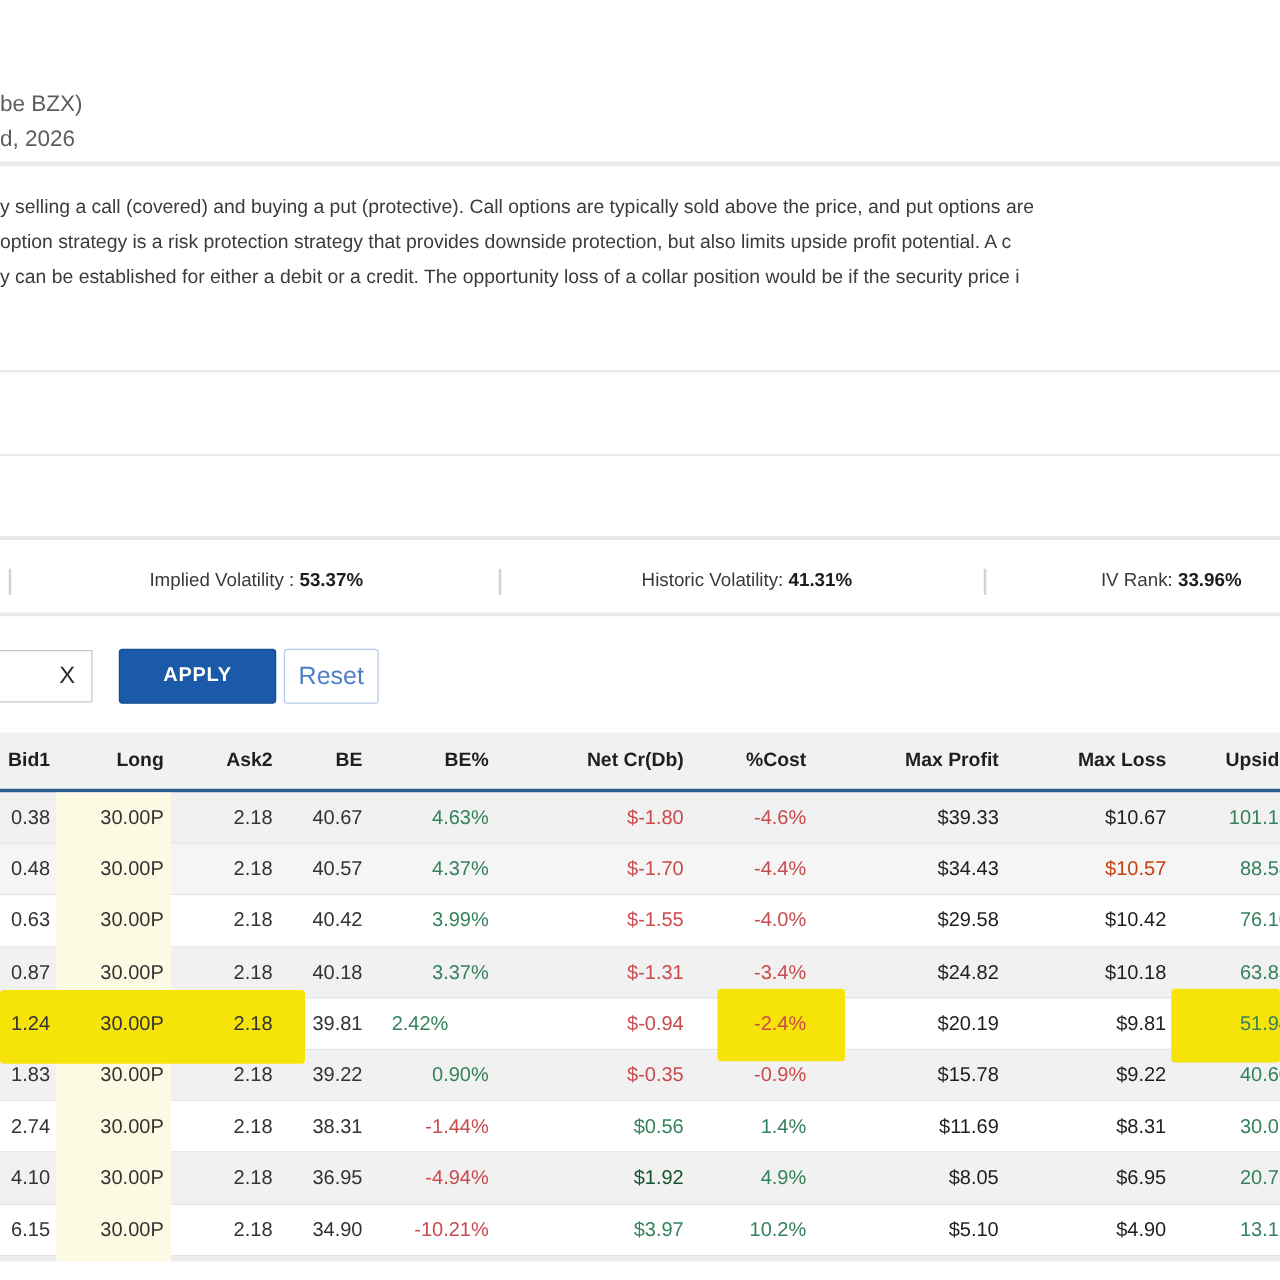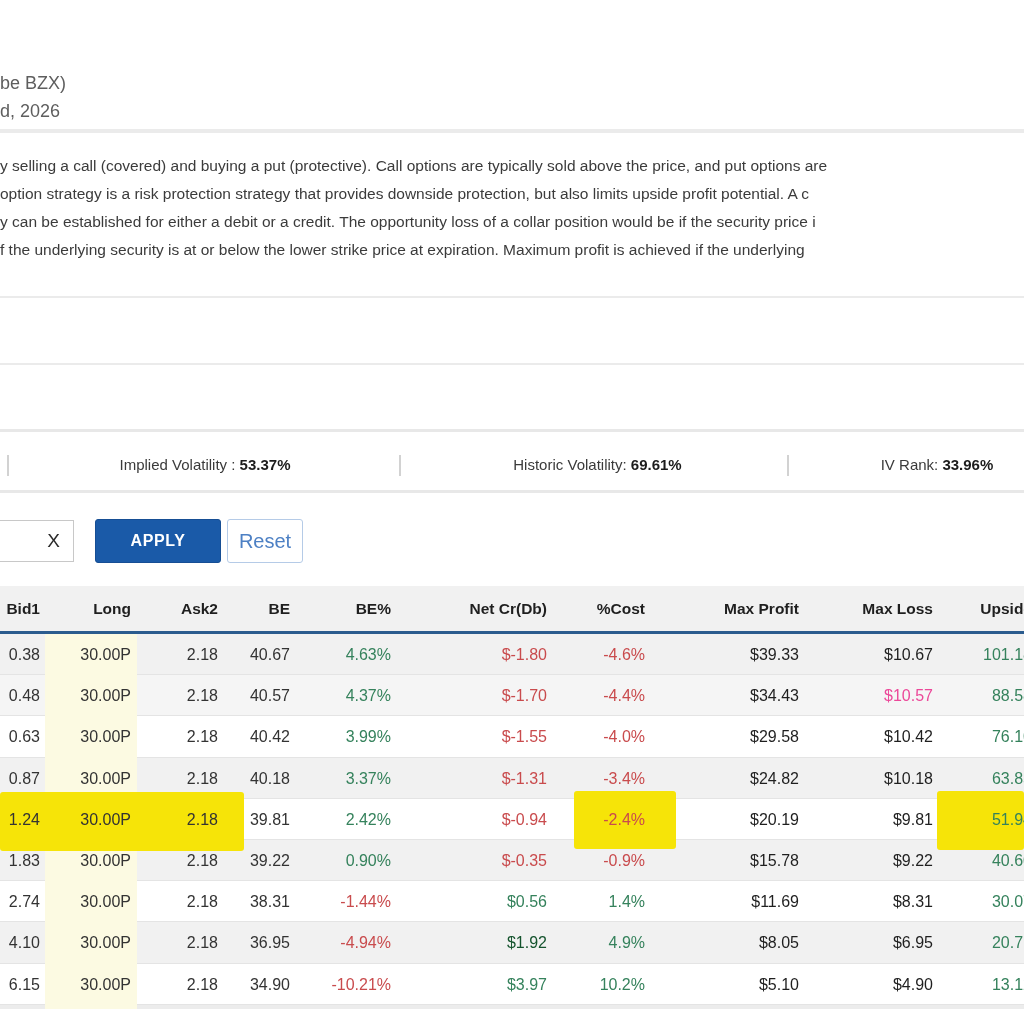--- a/index.html
+++ b/index.html
@@ -44,34 +44,33 @@
 
   <div class="abs meta-line" style="left:0;top:73px;">be BZX)</div>
   <div class="abs meta-line" style="left:0;top:101px;">d, 2026</div>
 
   <div class="abs hr" style="top:129px;height:4px;"></div>
 
   <div class="abs" style="left:0;top:152px;width:1024px;">
     <div class="desc-line">y selling a call (covered) and buying a put (protective). Call options are typically sold above the price, and put options are</div>
     <div class="desc-line">option strategy is a risk protection strategy that provides downside protection, but also limits upside profit potential. A c</div>
     <div class="desc-line">y can be established for either a debit or a credit. The opportunity loss of a collar position would be if the security price i</div>
-    <div class="desc-line">f the underlying security is at or below the lower strike price at expiration. Maximum profit is achieved if the underlying</div>
   </div>
 
   <div class="abs hr" style="top:296px;height:2px;"></div>
   <div class="abs hr" style="top:363px;height:2px;"></div>
   <div class="abs hr" style="top:429px;height:3px;background:#e8e8e8;"></div>
 
   <div class="abs vol-div" style="left:7px;"></div>
   <div class="abs vol-item" style="left:60px;width:290px;">
     <span>Implied Volatility : </span><b>53.37%</b>
   </div>
   <div class="abs vol-div" style="left:399px;"></div>
   <div class="abs vol-item" style="left:455px;width:285px;">
-    <span>Historic Volatility: </span><b>69.61%</b>
+    <span>Historic Volatility: </span><b>41.31%</b>
   </div>
   <div class="abs vol-div" style="left:787px;"></div>
   <div class="abs vol-item" style="left:852px;width:170px;">
     <span>IV Rank: </span><b>33.96%</b>
   </div>
 
   <div class="abs hr" style="top:490px;height:3px;background:#e8e8e8;"></div>
 
   <div class="abs clear-box">
     <span class="clear-x">X</span>
@@ -123,21 +122,21 @@
       <div class="abs cell" style="left: 823px; width: 110px; top: 634px; color: rgb(31, 31, 31);">$10.67</div>
       <div class="abs cell" style="left: 922px; width: 110px; top: 634px; color: rgb(53, 130, 92);">101.18</div>
       <div class="abs cell" style="left: -70px; width: 110px; top: 675.2px; color: rgb(51, 51, 51);">0.48</div>
       <div class="abs cell" style="left: 21px; width: 110px; top: 675.2px; color: rgb(51, 51, 51);">30.00P</div>
       <div class="abs cell" style="left: 108px; width: 110px; top: 675.2px; color: rgb(51, 51, 51);">2.18</div>
       <div class="abs cell" style="left: 180px; width: 110px; top: 675.2px; color: rgb(51, 51, 51);">40.57</div>
       <div class="abs cell" style="left: 281px; width: 110px; top: 675.2px; color: rgb(53, 130, 92);">4.37%</div>
       <div class="abs cell" style="left: 437px; width: 110px; top: 675.2px; color: rgb(201, 75, 77);">$-1.70</div>
       <div class="abs cell" style="left: 535px; width: 110px; top: 675.2px; color: rgb(201, 75, 77);">-4.4%</div>
       <div class="abs cell" style="left: 689px; width: 110px; top: 675.2px; color: rgb(31, 31, 31);">$34.43</div>
-      <div class="abs cell" style="left: 823px; width: 110px; top: 675.2px; color: #ec4899;">$10.57</div>
+      <div class="abs cell" style="left: 823px; width: 110px; top: 675.2px; color: #c2410c;">$10.57</div>
       <div class="abs cell" style="left: 922px; width: 110px; top: 675.2px; color: rgb(53, 130, 92);">88.58</div>
       <div class="abs cell" style="left: -70px; width: 110px; top: 716.4px; color: rgb(51, 51, 51);">0.63</div>
       <div class="abs cell" style="left: 21px; width: 110px; top: 716.4px; color: rgb(51, 51, 51);">30.00P</div>
       <div class="abs cell" style="left: 108px; width: 110px; top: 716.4px; color: rgb(51, 51, 51);">2.18</div>
       <div class="abs cell" style="left: 180px; width: 110px; top: 716.4px; color: rgb(51, 51, 51);">40.42</div>
       <div class="abs cell" style="left: 281px; width: 110px; top: 716.4px; color: rgb(53, 130, 92);">3.99%</div>
       <div class="abs cell" style="left: 437px; width: 110px; top: 716.4px; color: rgb(201, 75, 77);">$-1.55</div>
       <div class="abs cell" style="left: 535px; width: 110px; top: 716.4px; color: rgb(201, 75, 77);">-4.0%</div>
       <div class="abs cell" style="left: 689px; width: 110px; top: 716.4px; color: rgb(31, 31, 31);">$29.58</div>
       <div class="abs cell" style="left: 823px; width: 110px; top: 716.4px; color: rgb(31, 31, 31);">$10.42</div>
@@ -149,21 +148,21 @@
       <div class="abs cell" style="left: 281px; width: 110px; top: 757.6px; color: rgb(53, 130, 92);">3.37%</div>
       <div class="abs cell" style="left: 437px; width: 110px; top: 757.6px; color: rgb(201, 75, 77);">$-1.31</div>
       <div class="abs cell" style="left: 535px; width: 110px; top: 757.6px; color: rgb(201, 75, 77);">-3.4%</div>
       <div class="abs cell" style="left: 689px; width: 110px; top: 757.6px; color: rgb(31, 31, 31);">$24.82</div>
       <div class="abs cell" style="left: 823px; width: 110px; top: 757.6px; color: rgb(31, 31, 31);">$10.18</div>
       <div class="abs cell" style="left: 922px; width: 110px; top: 757.6px; color: rgb(53, 130, 92);">63.85</div>
       <div class="abs cell" style="left: -70px; width: 110px; top: 798.8px; color: rgb(51, 51, 51);">1.24</div>
       <div class="abs cell" style="left: 21px; width: 110px; top: 798.8px; color: rgb(51, 51, 51);">30.00P</div>
       <div class="abs cell" style="left: 108px; width: 110px; top: 798.8px; color: rgb(51, 51, 51);">2.18</div>
       <div class="abs cell" style="left: 180px; width: 110px; top: 798.8px; color: rgb(51, 51, 51);">39.81</div>
-      <div class="abs cell" style="left: 281px; width: 110px; top: 798.8px; color: rgb(53, 130, 92);">2.42%</div>
+      <div class="abs cell" style="left: 281px; width: 110px; top: 798.8px; color: rgb(53, 130, 92); text-align: center;">2.42%</div>
       <div class="abs cell" style="left: 437px; width: 110px; top: 798.8px; color: rgb(201, 75, 77);">$-0.94</div>
       <div class="abs cell" style="left: 535px; width: 110px; top: 798.8px; color: rgb(201, 75, 77);">-2.4%</div>
       <div class="abs cell" style="left: 689px; width: 110px; top: 798.8px; color: rgb(31, 31, 31);">$20.19</div>
       <div class="abs cell" style="left: 823px; width: 110px; top: 798.8px; color: rgb(31, 31, 31);">$9.81</div>
       <div class="abs cell" style="left: 922px; width: 110px; top: 798.8px; color: rgb(53, 130, 92);">51.94</div>
       <div class="abs cell" style="left: -70px; width: 110px; top: 840px; color: rgb(51, 51, 51);">1.83</div>
       <div class="abs cell" style="left: 21px; width: 110px; top: 840px; color: rgb(51, 51, 51);">30.00P</div>
       <div class="abs cell" style="left: 108px; width: 110px; top: 840px; color: rgb(51, 51, 51);">2.18</div>
       <div class="abs cell" style="left: 180px; width: 110px; top: 840px; color: rgb(51, 51, 51);">39.22</div>
       <div class="abs cell" style="left: 281px; width: 110px; top: 840px; color: rgb(53, 130, 92);">0.90%</div>

